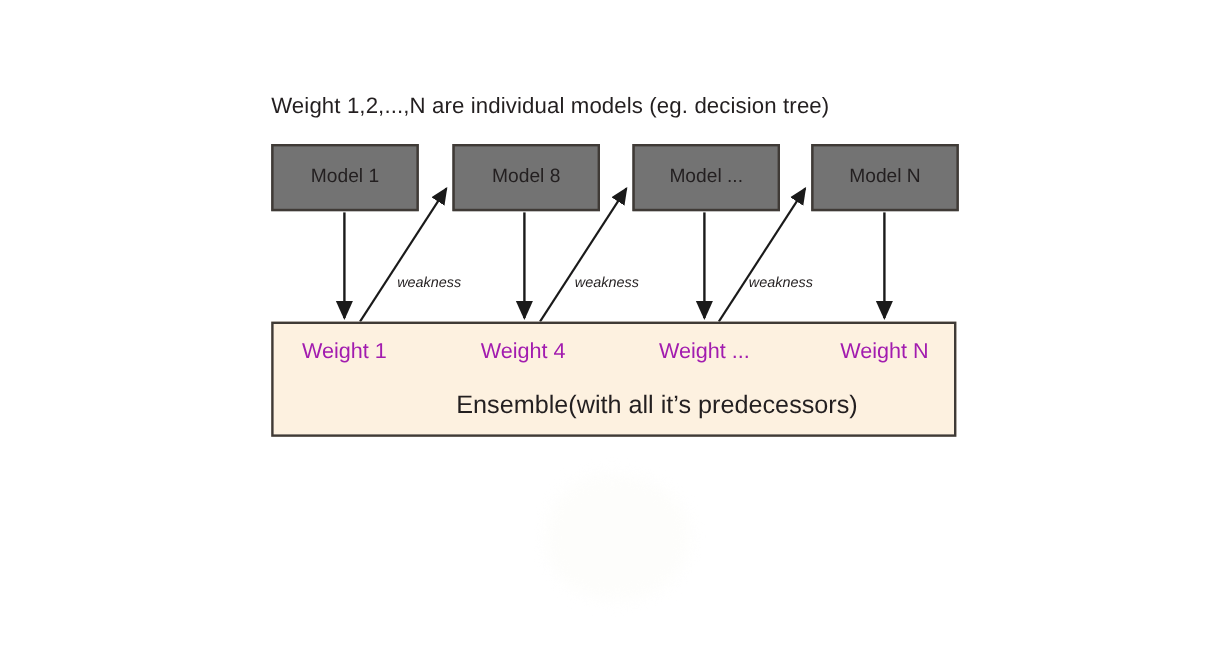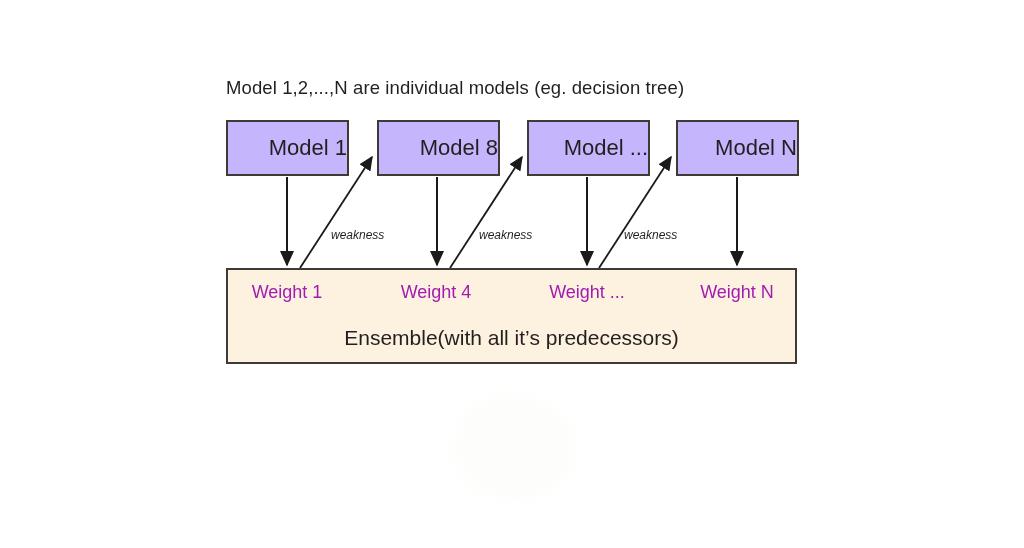--- a/index.html
+++ b/index.html
@@ -44,27 +44,27 @@
     letter-spacing: 0.1px;
     white-space: nowrap;
     color: #231f20;
   }
 
   .model-box {
     position: absolute;
     top: 120px;
     width: 123px;
     height: 56px;
-    background: #c4b5fd;
+    background: #737373;
     border: 2px solid #3f3a36;
     box-sizing: border-box;
     display: flex;
     align-items: center;
-    justify-content: flex-end;
-    font-size: 22px;
+    justify-content: center;
+    font-size: 16px;
     color: #231f20;
   }
   .m1 { left: 226px; }
   .m2 { left: 377px; }
   .m3 { left: 527px; }
   .m4 { left: 676px; }
 
   .ensemble-box {
     position: absolute;
     left: 226px;
@@ -92,20 +92,21 @@
 
   .ensemble-title {
     position: absolute;
     left: 226px;
     top: 326px;
     width: 571px;
     text-align: center;
     font-size: 21px;
     white-space: nowrap;
     color: #231f20;
+    padding-left: 36px;
   }
 
   .weakness-label {
     position: absolute;
     top: 228px;
     font-size: 12px;
     font-style: italic;
     white-space: nowrap;
     color: #231f20;
   }
@@ -144,21 +145,21 @@
       <line x1="300" y1="268" x2="372" y2="157" stroke="#1a1a1a" stroke-width="1.8" marker-end="url(#arrowhead)"></line>
     </g>
     <g>
       <line x1="450" y1="268" x2="522" y2="157" stroke="#1a1a1a" stroke-width="1.8" marker-end="url(#arrowhead)"></line>
     </g>
     <g>
       <line x1="599" y1="268" x2="671" y2="157" stroke="#1a1a1a" stroke-width="1.8" marker-end="url(#arrowhead)"></line>
     </g>
   </svg>
 
-  <div class="caption">Model 1,2,...,N are individual models (eg. decision tree)</div>
+  <div class="caption">Weight 1,2,...,N are individual models (eg. decision tree)</div>
 
   <div class="model-box m1">
     <span>Model 1</span>
   </div>
   <div class="model-box m2">
     <span>Model 8</span>
   </div>
   <div class="model-box m3">
     <span>Model ...</span>
   </div>

